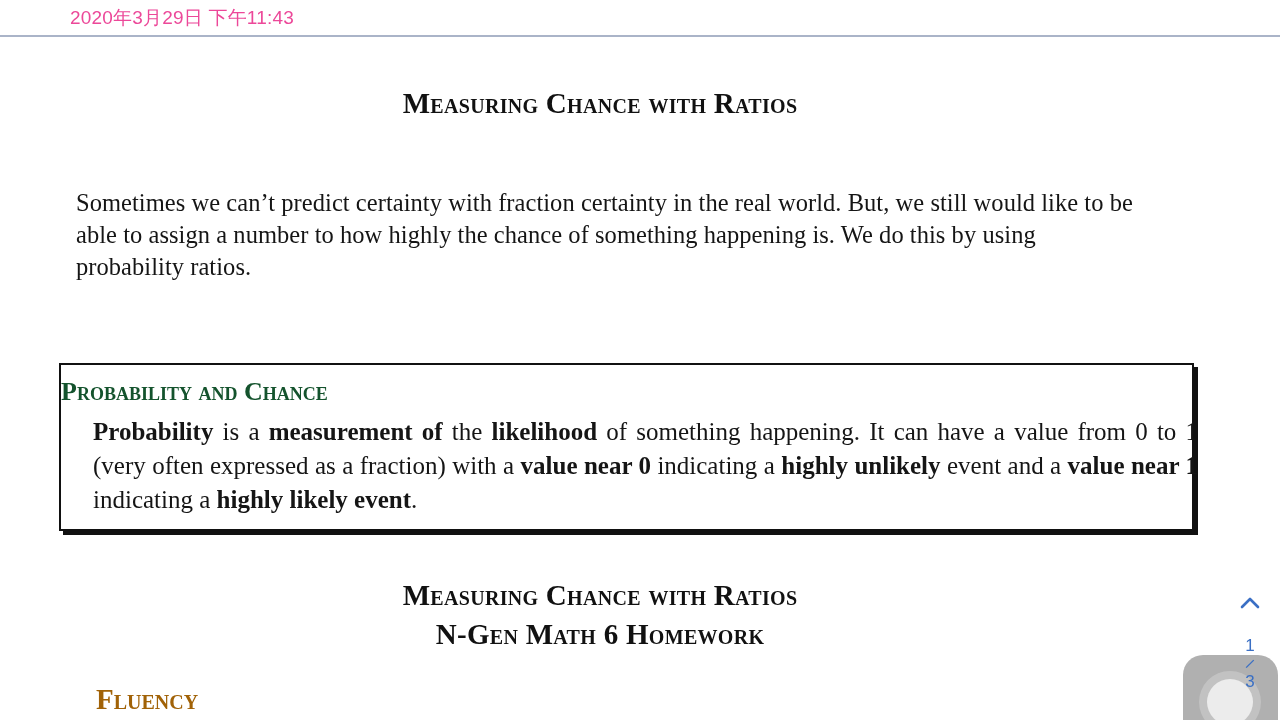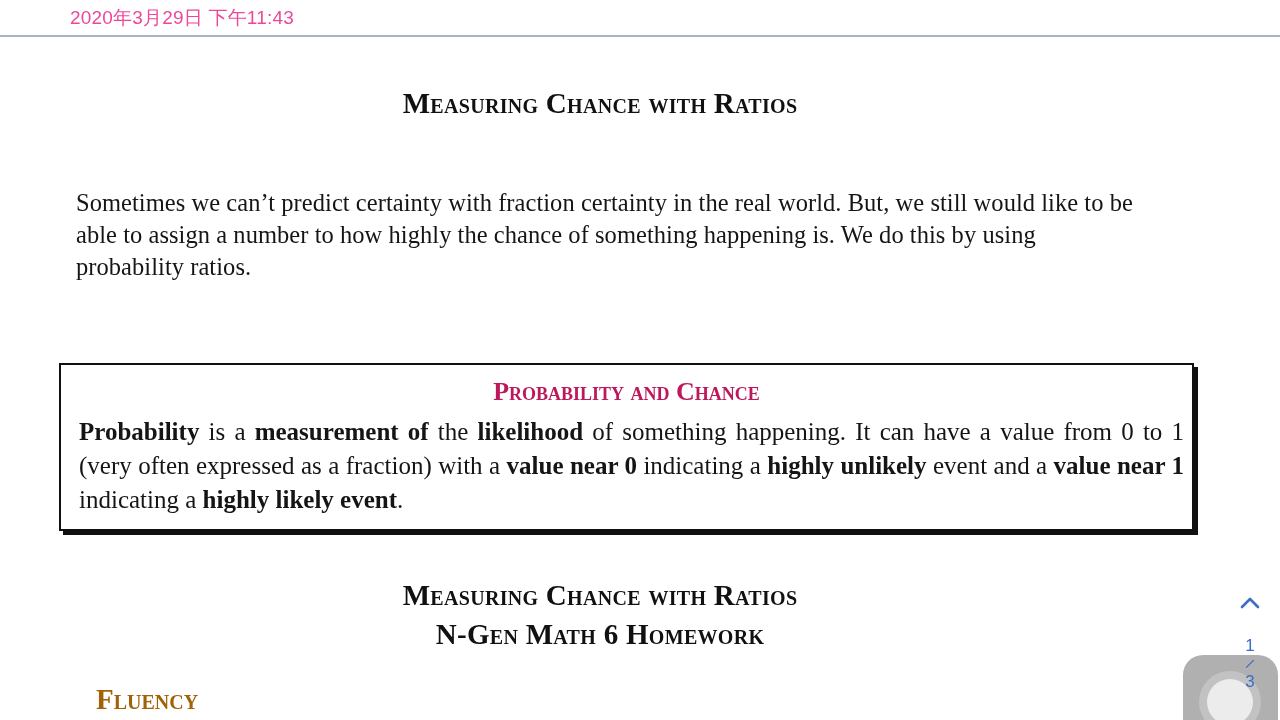--- a/index.html
+++ b/index.html
@@ -41,25 +41,25 @@
     }
     .intro b { font-weight: normal; }
 
     .defbox {
       position: absolute; left: 59px; top: 324px; width: 1135px; height: 168px;
       border: 2px solid #111;
       box-shadow: 4px 4px 0 #111;
       background: #fff;
     }
     .defbox .box-title {
-      position: absolute; left: 0; top: 12px; width: 100%; text-align: center;
-      font-weight: bold; font-variant: small-caps; font-size: 26px; color: #be185d;
+      position: absolute; left: 0; top: 12px; width: 100%; 
+      font-weight: bold; font-variant: small-caps; font-size: 26px; color: #14532d;
     }
     .defbox .box-body {
-      position: absolute; left: 18px; top: 50px; width: 1105px;
+      position: absolute; left: 32px; top: 50px; width: 1105px;
       font-size: 25px; line-height: 34px; color: #151515;
       text-align: justify;
     }
 
     .hw-title { font-size: 29px; }
     .hw1 { top: 538px; }
     .hw2 { top: 577px; }
 
     .section-head {
       position: absolute; left: 96px; top: 644px;

